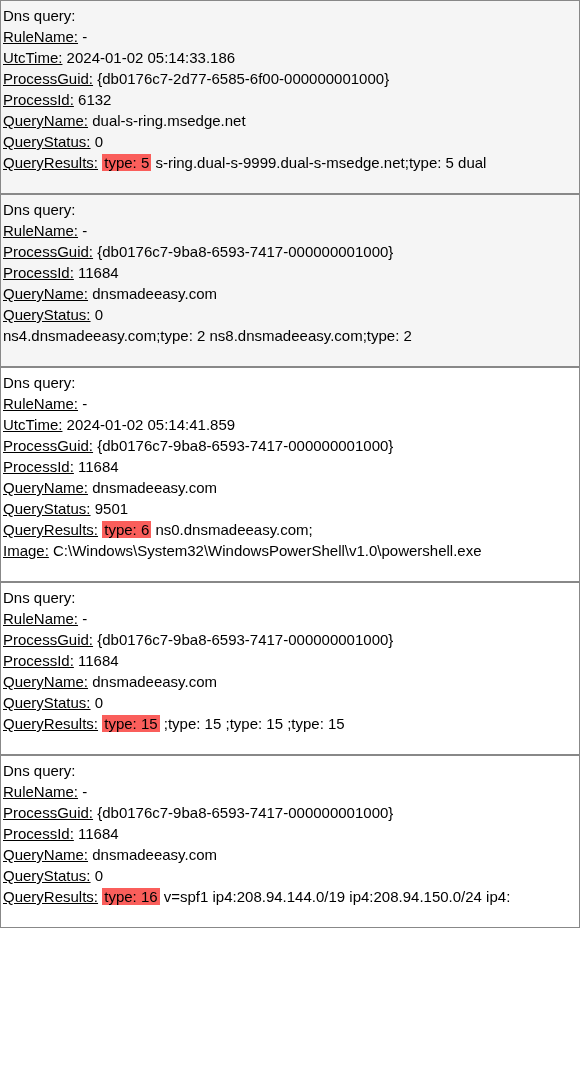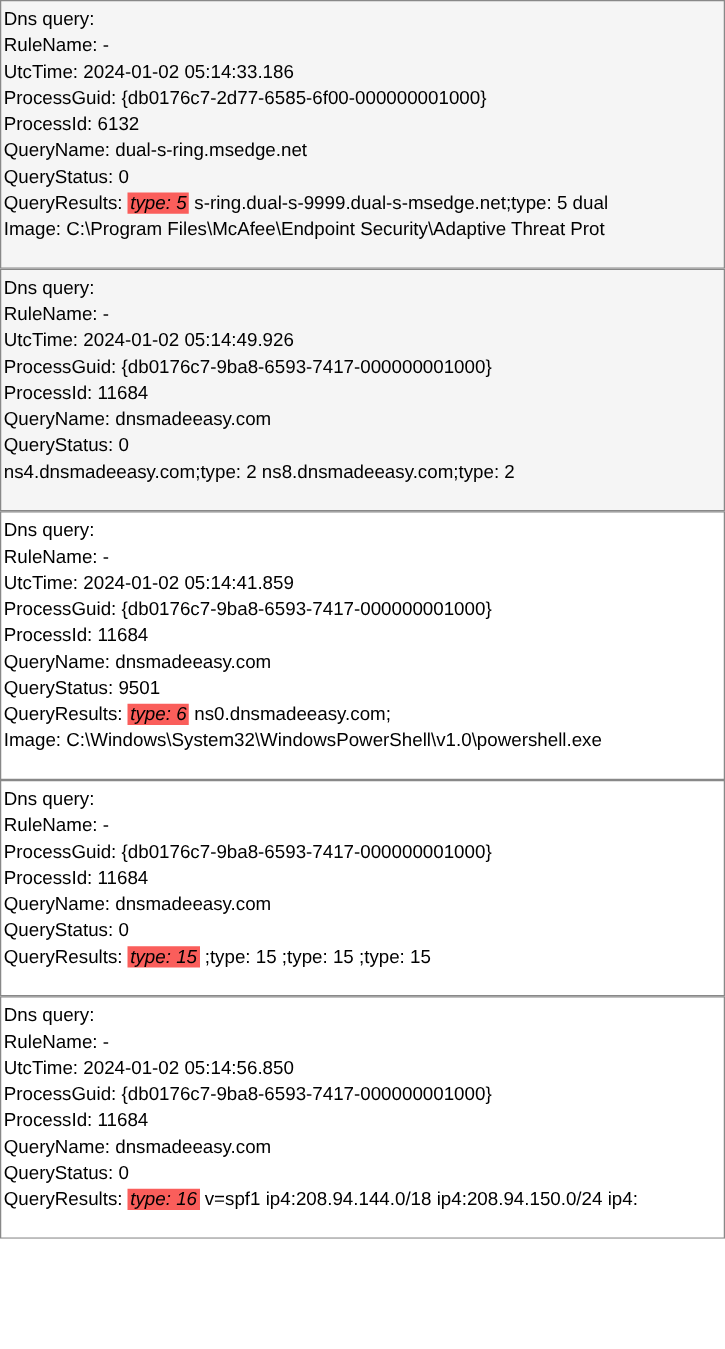--- a/index.html
+++ b/index.html
@@ -23,49 +23,47 @@
       box-sizing: border-box;
     }
     .entry.alt {
       background: #f5f5f5;
     }
     .field {
       display: block;
     }
     .fieldlabel {
       display: inline;
+      text-decoration: underline;
     }
     .fieldvalue {
       display: inline;
     }
     .highlight {
       background: #fa5e5b;
       padding: 0 2px;
-      font-style: italic;
     }
   </style>
 </head>
 <body>
 
 <div id="container">
     <div class="entry alt">
       <span class="field">Dns query:</span>
       <span class="field"><span class="fieldlabel">RuleName:</span><span class="fieldvalue"> -</span></span>
       <span class="field"><span class="fieldlabel">UtcTime:</span><span class="fieldvalue"> 2024-01-02 05:14:33.186</span></span>
       <span class="field"><span class="fieldlabel">ProcessGuid:</span><span class="fieldvalue"> {db0176c7-2d77-6585-6f00-000000001000}</span></span>
       <span class="field"><span class="fieldlabel">ProcessId:</span><span class="fieldvalue"> 6132</span></span>
       <span class="field"><span class="fieldlabel">QueryName:</span><span class="fieldvalue"> dual-s-ring.msedge.net</span></span>
       <span class="field"><span class="fieldlabel">QueryStatus:</span><span class="fieldvalue"> 0</span></span>
       <span class="field"><span class="fieldlabel">QueryResults:</span> <span class="highlight">type:  5</span><span class="fieldvalue"> s-ring.dual-s-9999.dual-s-msedge.net;type:  5 dual</span></span>
-      <span class="field"><span class="fieldlabel">Image:</span><span class="fieldvalue"> C:\Program Files\McAfee\Endpoint Security\Adaptive Threat Prot</span></span>
     </div>
     <div class="entry alt">
       <span class="field">Dns query:</span>
       <span class="field"><span class="fieldlabel">RuleName:</span><span class="fieldvalue"> -</span></span>
-      <span class="field"><span class="fieldlabel">UtcTime:</span><span class="fieldvalue"> 2024-01-02 05:14:49.926</span></span>
       <span class="field"><span class="fieldlabel">ProcessGuid:</span><span class="fieldvalue"> {db0176c7-9ba8-6593-7417-000000001000}</span></span>
       <span class="field"><span class="fieldlabel">ProcessId:</span><span class="fieldvalue"> 11684</span></span>
       <span class="field"><span class="fieldlabel">QueryName:</span><span class="fieldvalue"> dnsmadeeasy.com</span></span>
       <span class="field"><span class="fieldlabel">QueryStatus:</span><span class="fieldvalue"> 0</span></span>
       <span class="field">ns4.dnsmadeeasy.com;type:  2 ns8.dnsmadeeasy.com;type:  2 </span>
     </div>
     <div class="entry">
       <span class="field">Dns query:</span>
       <span class="field"><span class="fieldlabel">RuleName:</span><span class="fieldvalue"> -</span></span>
       <span class="field"><span class="fieldlabel">UtcTime:</span><span class="fieldvalue"> 2024-01-02 05:14:41.859</span></span>
@@ -81,20 +79,19 @@
       <span class="field"><span class="fieldlabel">RuleName:</span><span class="fieldvalue"> -</span></span>
       <span class="field"><span class="fieldlabel">ProcessGuid:</span><span class="fieldvalue"> {db0176c7-9ba8-6593-7417-000000001000}</span></span>
       <span class="field"><span class="fieldlabel">ProcessId:</span><span class="fieldvalue"> 11684</span></span>
       <span class="field"><span class="fieldlabel">QueryName:</span><span class="fieldvalue"> dnsmadeeasy.com</span></span>
       <span class="field"><span class="fieldlabel">QueryStatus:</span><span class="fieldvalue"> 0</span></span>
       <span class="field"><span class="fieldlabel">QueryResults:</span> <span class="highlight">type:  15</span><span class="fieldvalue"> ;type:  15 ;type:  15 ;type:  15 </span></span>
     </div>
     <div class="entry">
       <span class="field">Dns query:</span>
       <span class="field"><span class="fieldlabel">RuleName:</span><span class="fieldvalue"> -</span></span>
-      <span class="field"><span class="fieldlabel">UtcTime:</span><span class="fieldvalue"> 2024-01-02 05:14:56.850</span></span>
       <span class="field"><span class="fieldlabel">ProcessGuid:</span><span class="fieldvalue"> {db0176c7-9ba8-6593-7417-000000001000}</span></span>
       <span class="field"><span class="fieldlabel">ProcessId:</span><span class="fieldvalue"> 11684</span></span>
       <span class="field"><span class="fieldlabel">QueryName:</span><span class="fieldvalue"> dnsmadeeasy.com</span></span>
       <span class="field"><span class="fieldlabel">QueryStatus:</span><span class="fieldvalue"> 0</span></span>
-      <span class="field"><span class="fieldlabel">QueryResults:</span> <span class="highlight">type:  16</span><span class="fieldvalue"> v=spf1 ip4:208.94.144.0/18 ip4:208.94.150.0/24 ip4:</span></span>
+      <span class="field"><span class="fieldlabel">QueryResults:</span> <span class="highlight">type:  16</span><span class="fieldvalue"> v=spf1 ip4:208.94.144.0/19 ip4:208.94.150.0/24 ip4:</span></span>
     </div>
   </div>
 
 </body></html>

